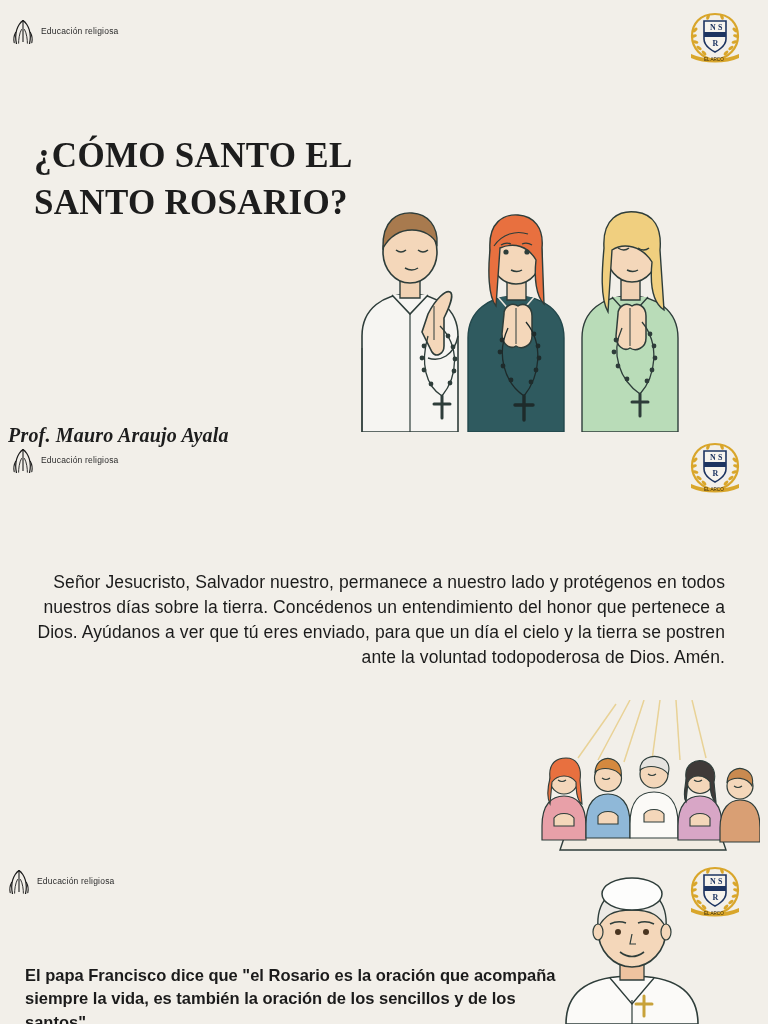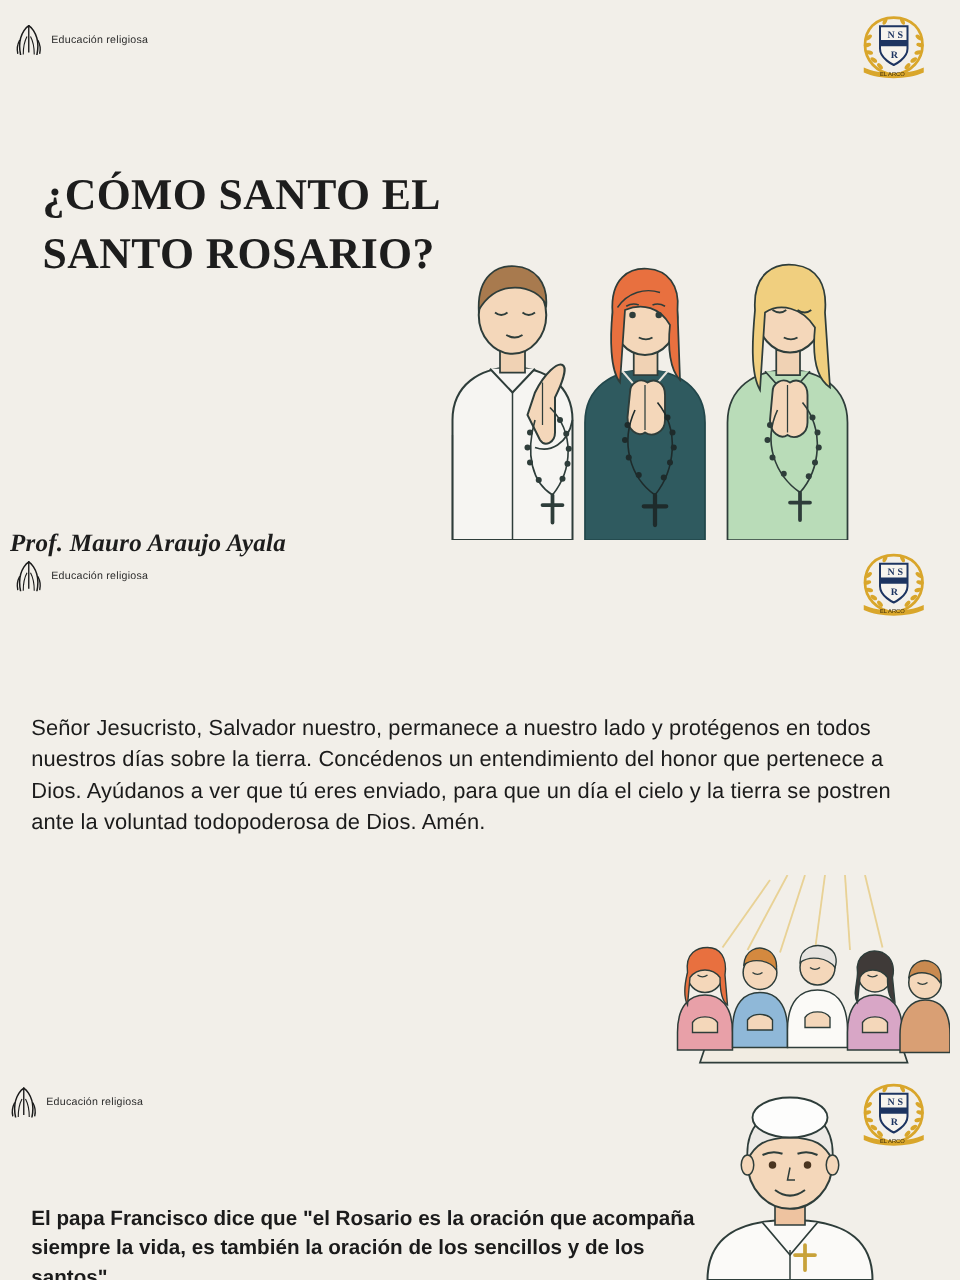--- a/index.html
+++ b/index.html
@@ -99,20 +99,21 @@
   }
   .prayer {
     position: absolute;
     left: 25px;
     top: 40px;
     width: 700px;
     font-size: 17.5px;
     line-height: 1.43;
     color: #1b1b1b;
     letter-spacing: .1px;
+    text-align: right;
   }
 
   
   .slide3 {
     position: absolute;
     left: 0; top: 852px;
     width: 768px;
     height: 172px;
     background: #f2efe9;
   }

